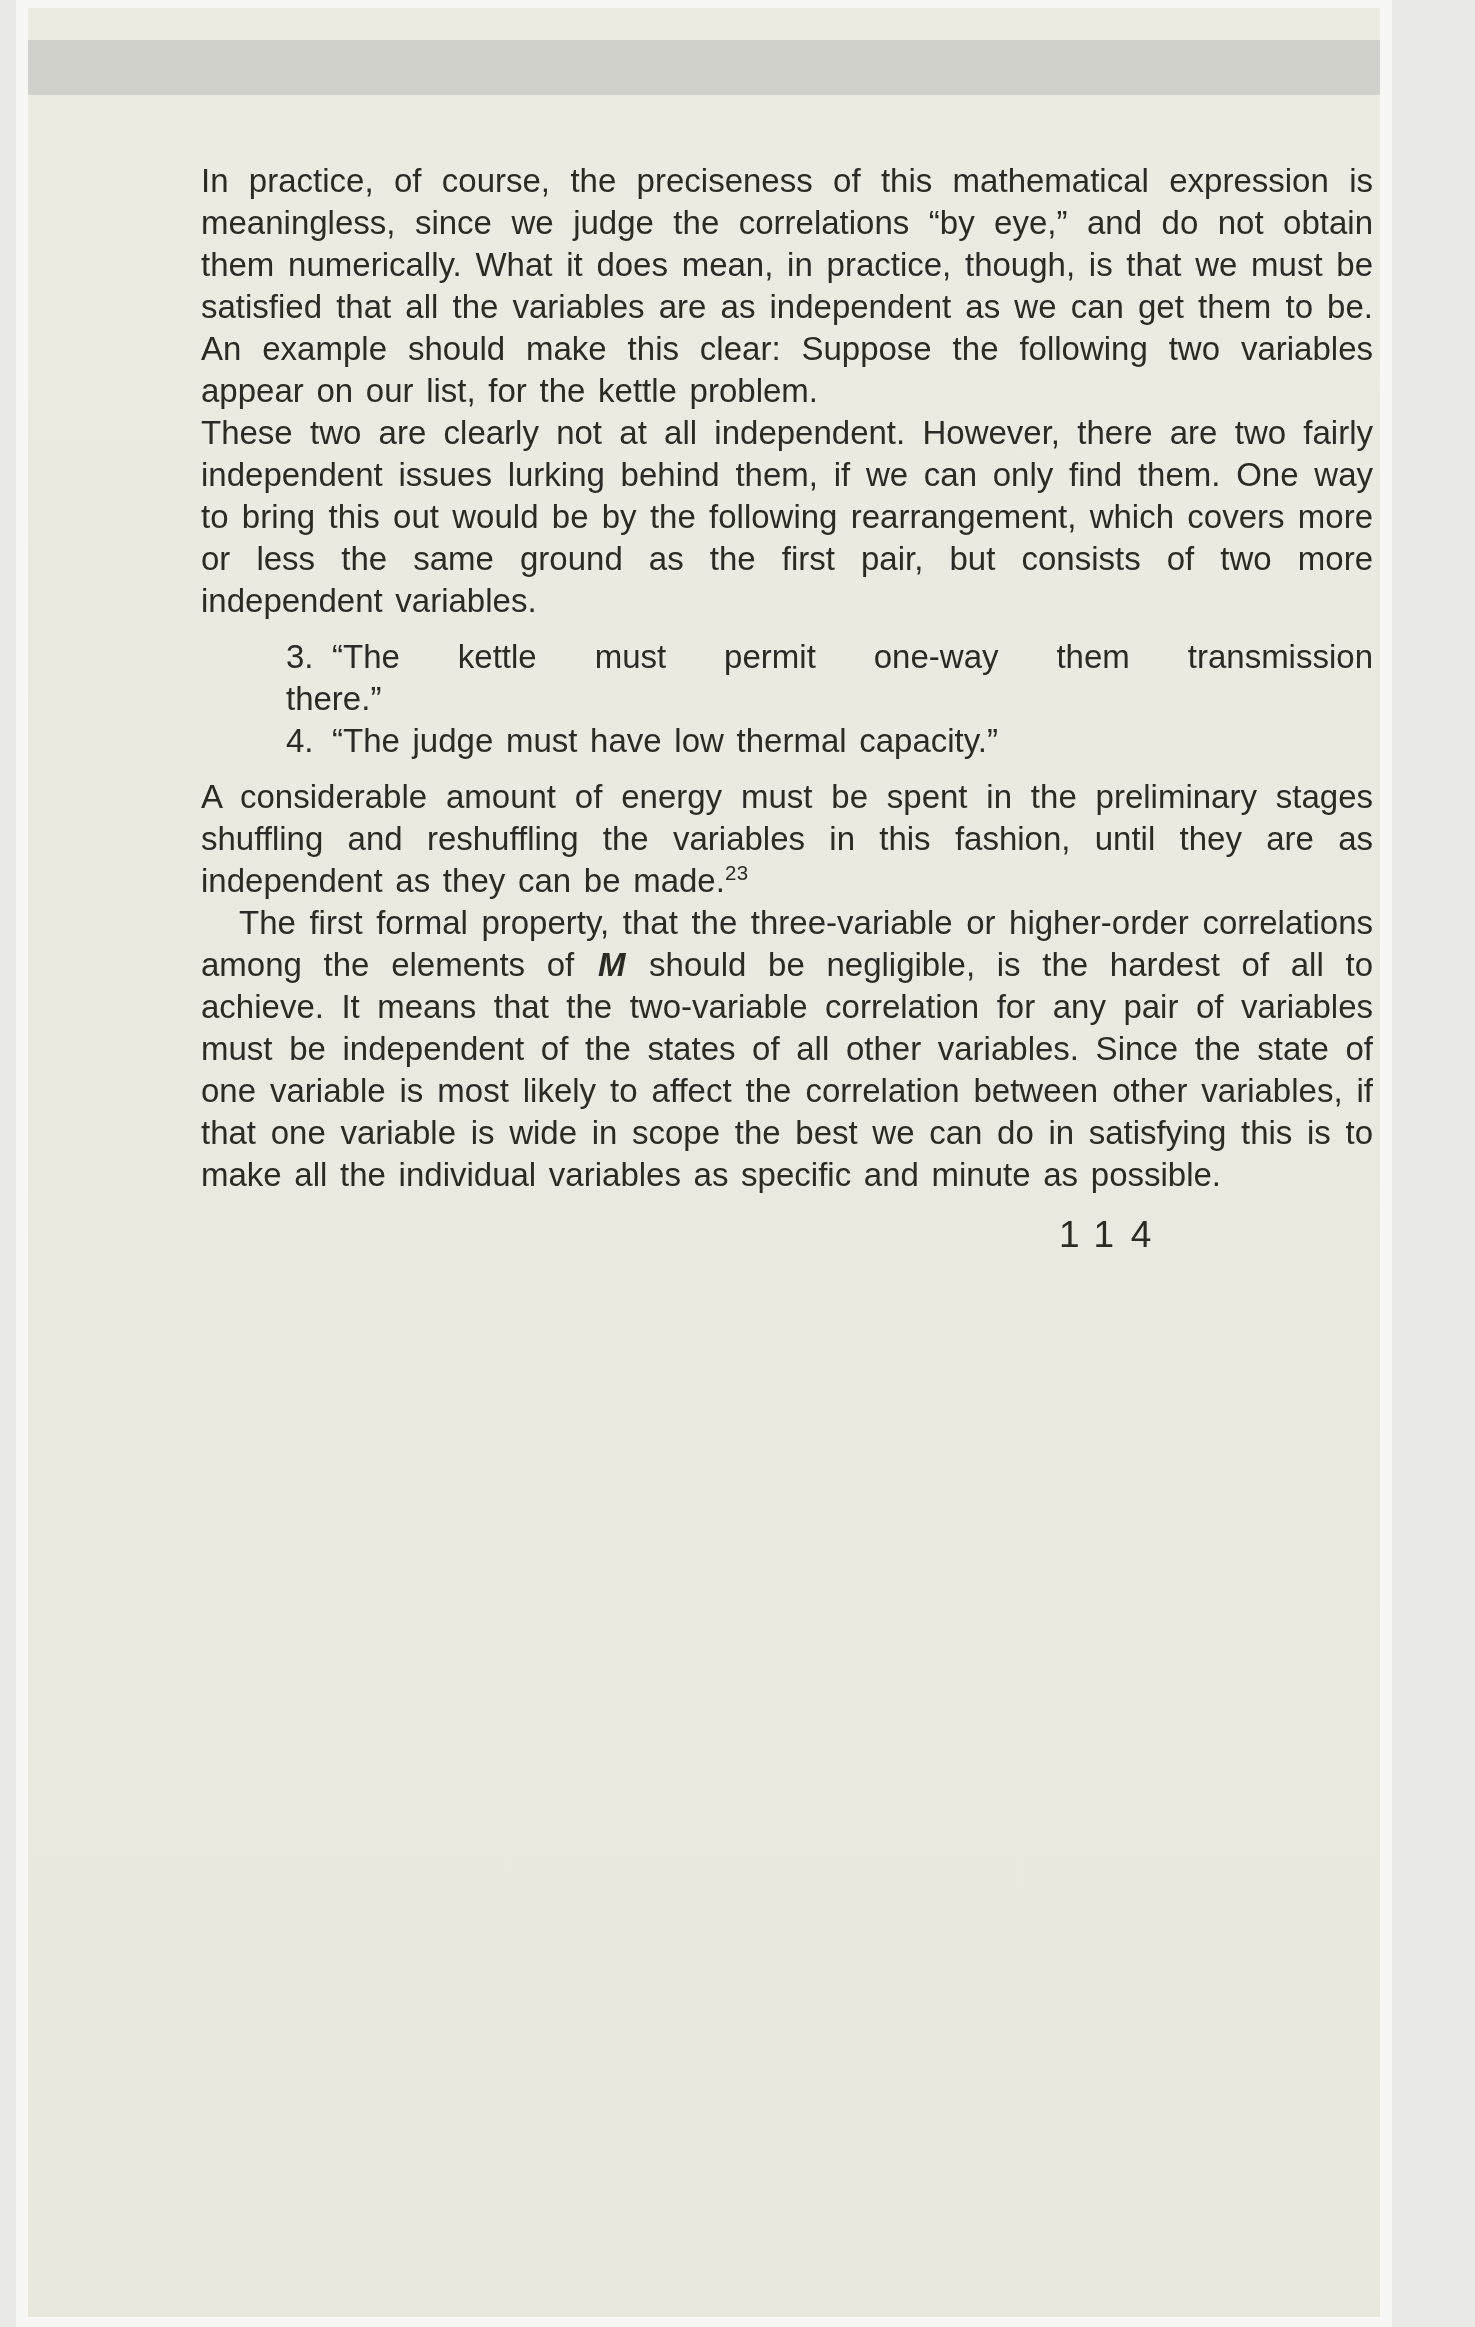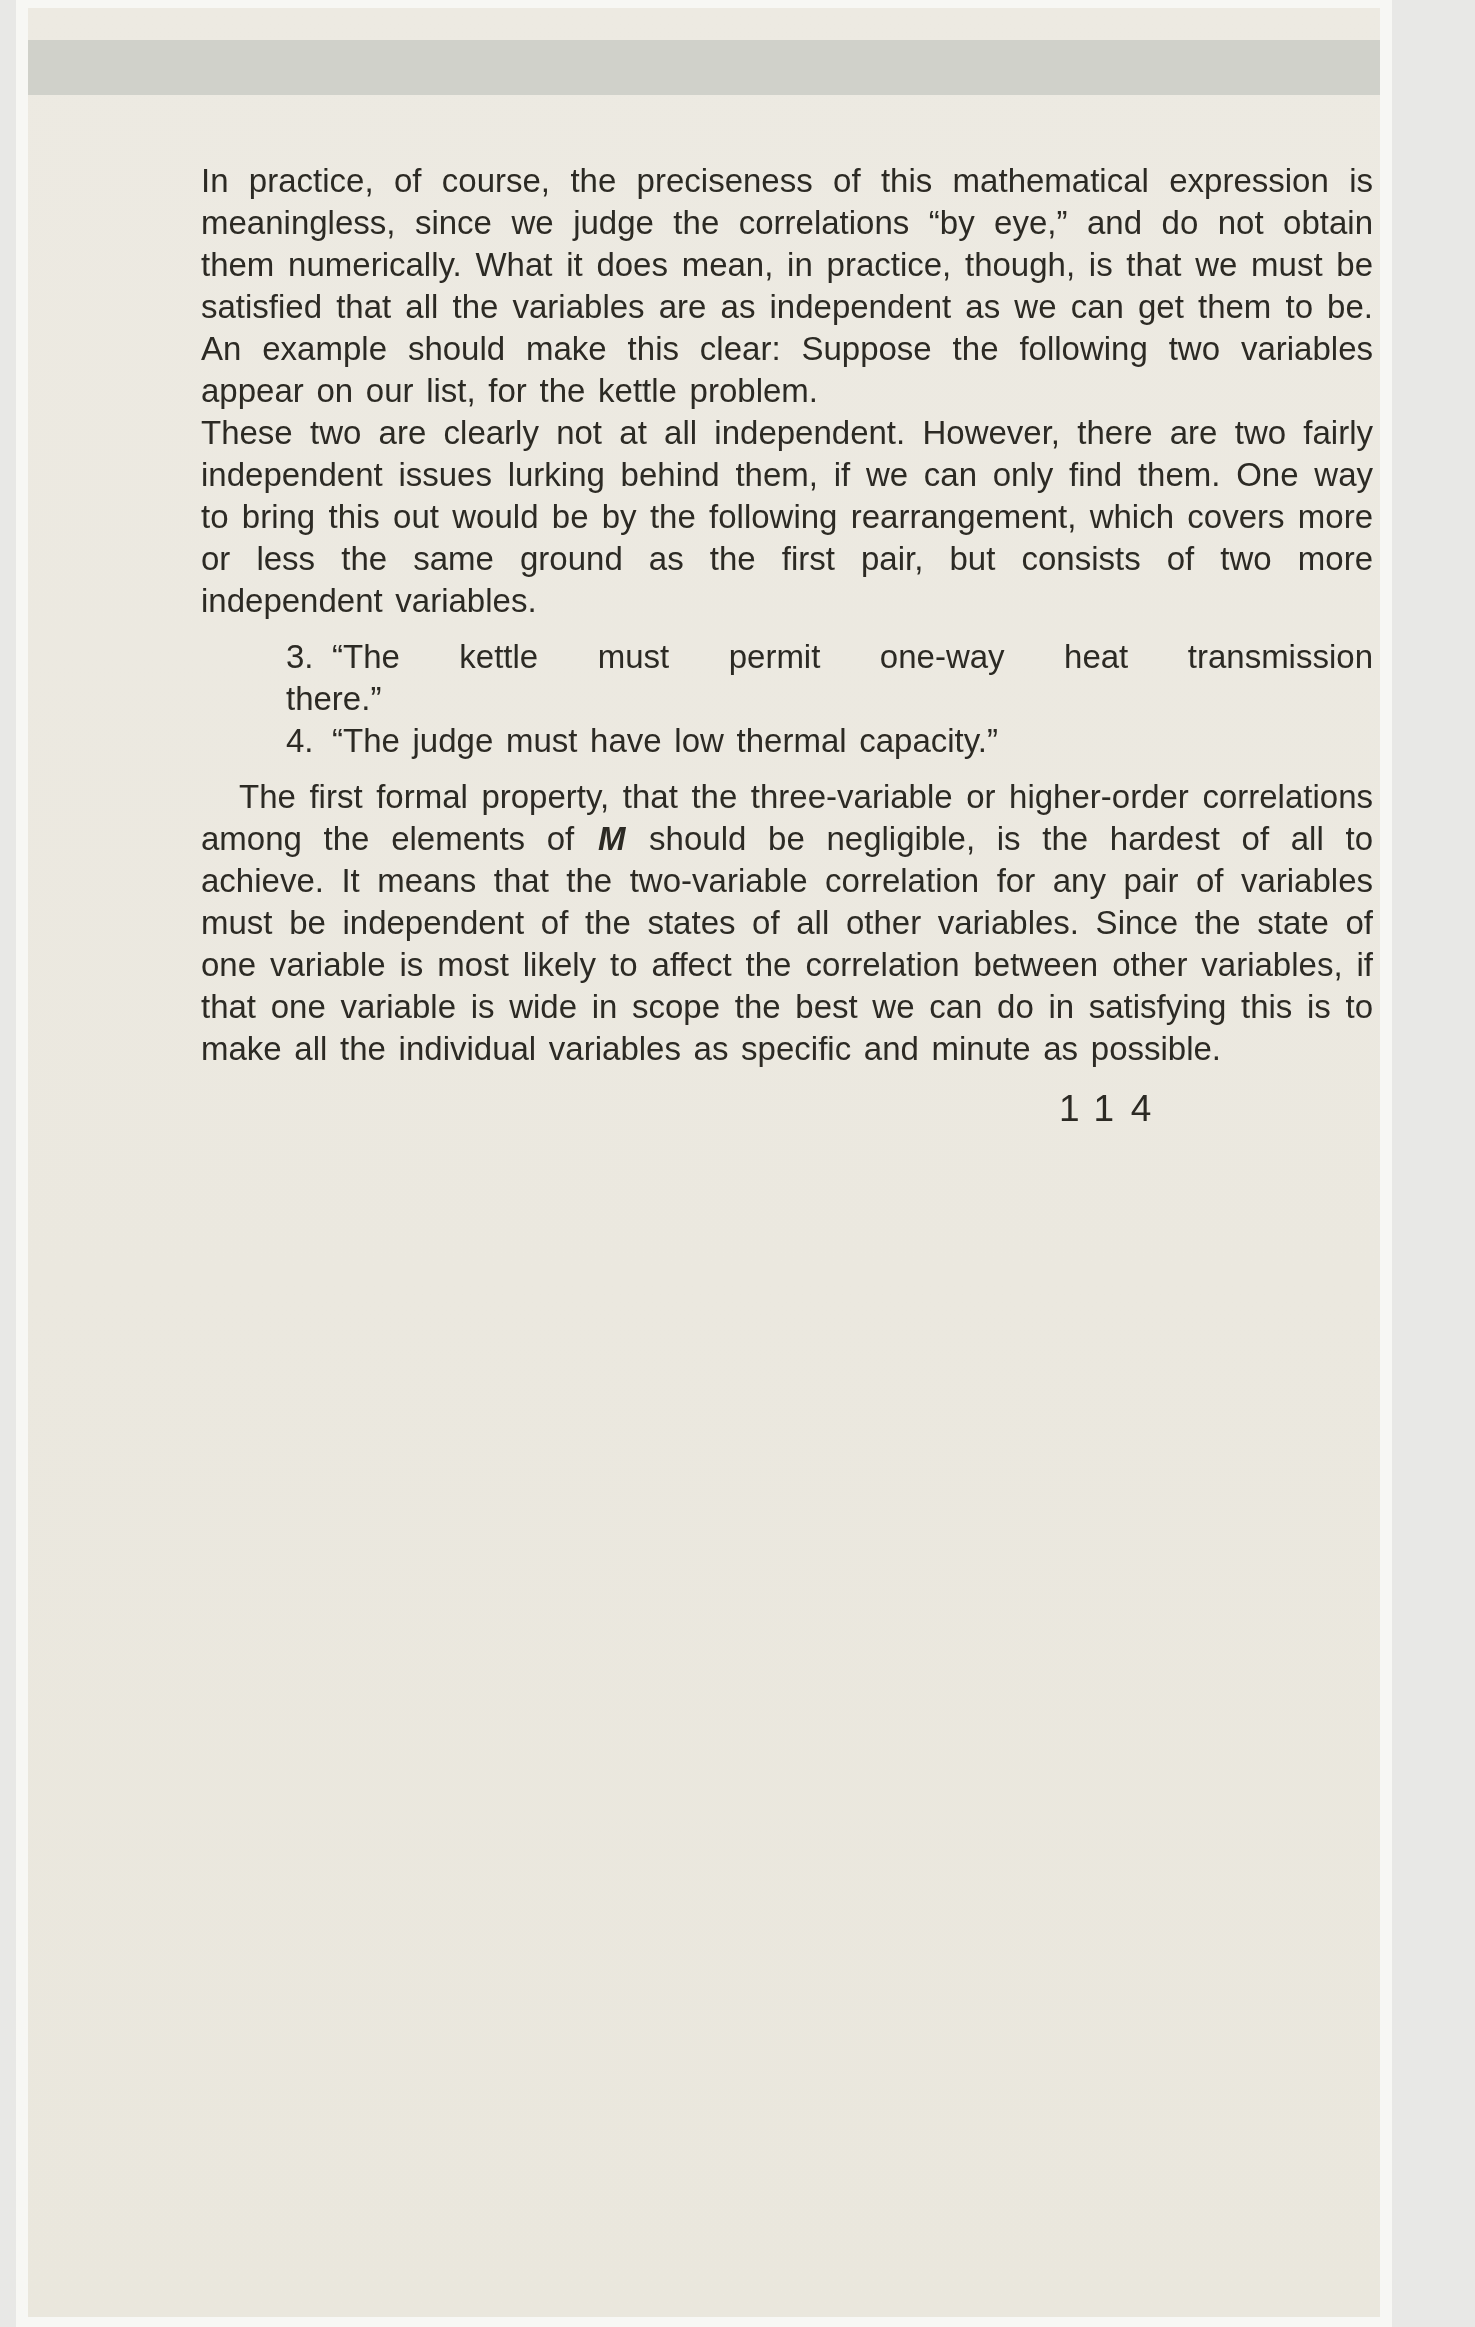--- a/index.html
+++ b/index.html
@@ -99,28 +99,29 @@
 
     <div class="text-block">
 
       <p class="para">In practice, of course, the preciseness of this mathematical expression is meaningless, since we judge the correlations “by eye,” and do not obtain them numerically. What it does mean, in practice, though, is that we must be satisfied that all the variables are as independent as we can get them to be. An example should make this clear: Suppose the following two variables appear on our list, for the kettle problem.</p>
 
 
       <p class="para">These two are clearly not at all independent. However, there are two fairly independent issues lurking behind them, if we can only find them. One way to bring this out would be by the following rearrangement, which covers more or less the same ground as the first pair, but consists of two more independent variables.</p>
 
       <div class="list">
         <div class="list-item force-justify">
-          <span class="num">3.</span><span>“The kettle must permit one-way heat transmission</span><br>
+          <span class="num">3.</span><span>“The kettle must permit one-way them transmission</span><br>
           <span class="cont">there.”</span>
         </div>
         <div class="list-item">
           <span class="num">4.</span><span>“The judge must have low thermal capacity.”</span>
         </div>
       </div>
 
+      <p class="para"><span>A considerable amount of energy must be spent in the preliminary stages shuffling and reshuffling the variables in this fashion, until they are as independent as they can be made.</span><sup class="footnote-ref">23</sup></p>
 
       <p class="para indent"><span>The first formal property, that the three-variable or higher-order correlations among the elements of </span><i class="math-var">M</i><span> should be negligible, is the hardest of all to achieve. It means that the two-variable correlation for any pair of variables must be independent of the states of all other variables. Since the state of one variable is most likely to affect the correlation between other variables, if that one variable is wide in scope the best we can do in satisfying this is to make all the individual variables as specific and minute as possible.</span></p>
 
       <div class="page-number">114</div>
 
     </div>
   </div>
 </div>
 
 </body></html>

